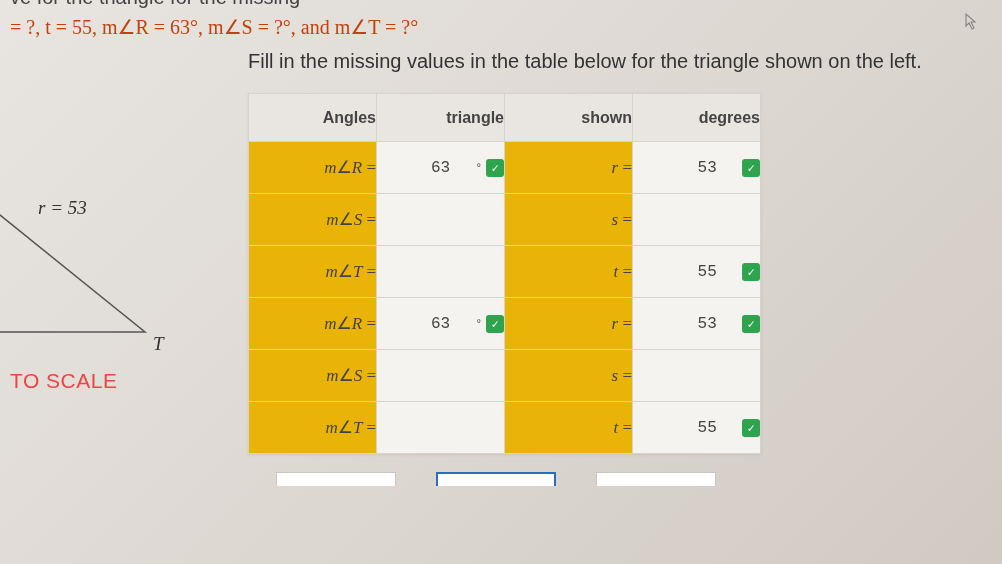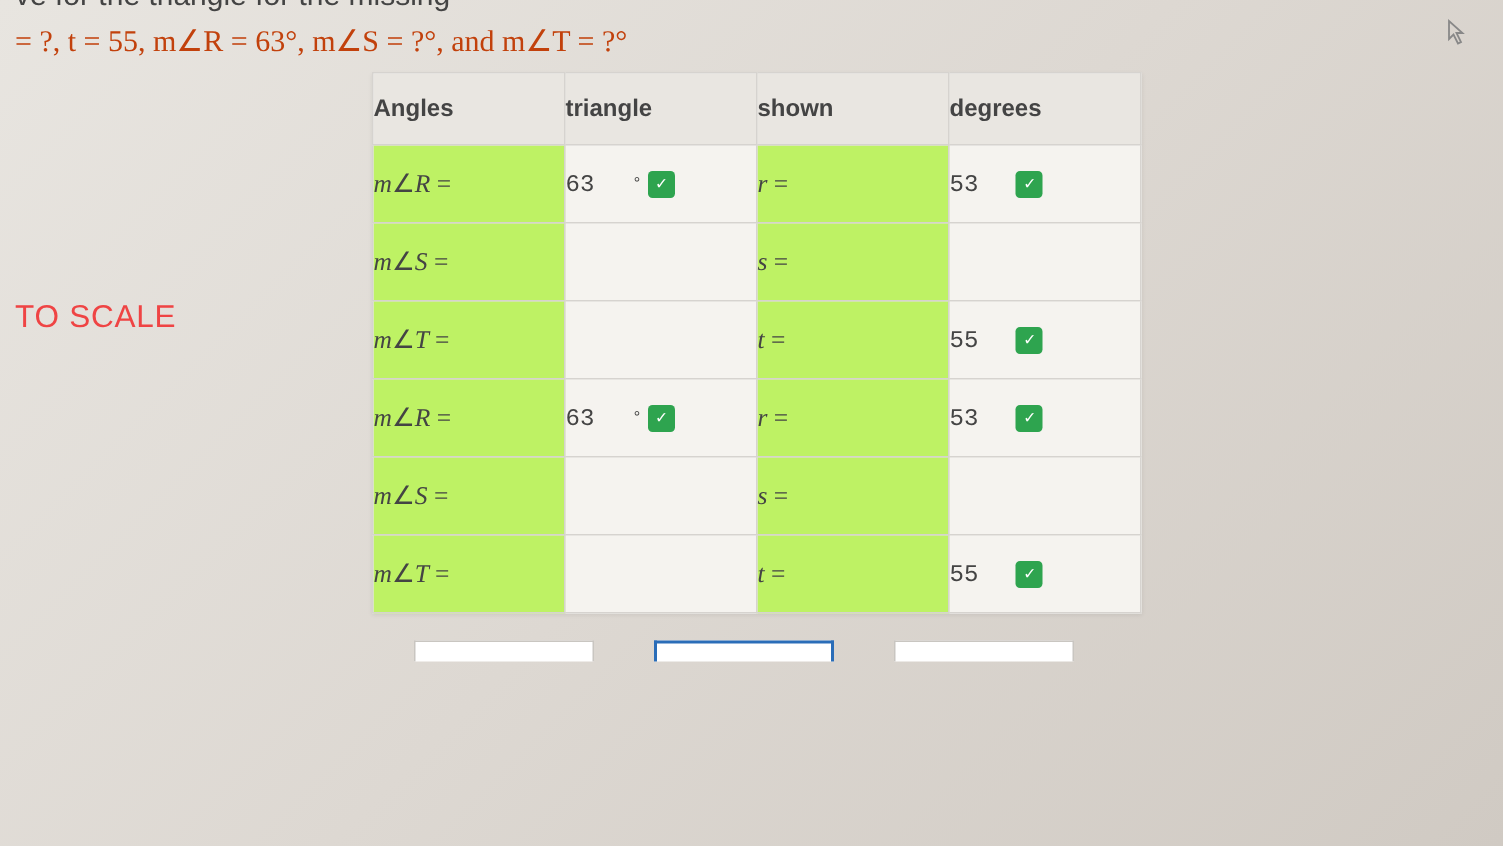--- a/index.html
+++ b/index.html
@@ -88,38 +88,38 @@
       line-height: 1.4;
       margin-bottom: 18px;
     }
     table.data {
       border-collapse: collapse;
       background: #fff;
       box-shadow: 0 1px 3px rgba(0,0,0,0.08);
     }
     table.data th, table.data td {
       border: 1px solid #d6d3cf;
-      text-align: left;
+      text-align: right;
       vertical-align: middle;
       font-size: 16px;
       color: #444;
     }
     table.data th {
       background: #e9e6e1;
       font-weight: 600;
       height: 48px;
       width: 128px;
     }
     table.data td {
       background: #f5f3ef;
       height: 52px;
       width: 128px;
     }
     table.data td.angle-cell, table.data td.side-cell {
-      background: #bef264;
+      background: #eab308;
       font-family: 'Times New Roman', serif;
       font-style: italic;
       font-size: 17px;
     }
     .angle-sym { font-style: normal; }
     .val-wrap {
       display: inline-flex;
       align-items: center;
       gap: 6px;
       font-family: Liberation Mono, monospace;
@@ -164,24 +164,33 @@
   <div class="equation-line">= ?, t = 55, m∠R = 63°, m∠S = ?°, and m∠T = ?°</div>
 
   <span class="cursor-icon">
     <svg width="20" height="22" viewBox="0 0 20 22">
         <path d="M6 2 L6 14 L9 11 L12 17 L14 16 L11 10 L15 10 Z" fill="none" stroke="#888" stroke-width="1.2"></path>
       </svg>
   </span>
 
   <div class="main-row">
     <div class="left-col">
+      <div class="triangle-wrap">
+        <span class="r-label">r = 53</span>
+        <svg class="triangle-svg" width="190" height="140">
+          <polyline points="0,0 155,125 0,125" fill="none" stroke="#555" stroke-width="1.5"></polyline>
+          <line x1="0" y1="0" x2="0" y2="125" stroke="#555" stroke-width="1.5" opacity="0.15"></line>
+        </svg>
+        <span class="t-label">T</span>
+      </div>
       <div class="scale-note">TO SCALE</div>
     </div>
 
     <div class="right-col">
+      <div class="instructions">Fill in the missing values in the table below for the triangle shown on the left.</div>
 
       <table class="data">
         <thead>
           <tr>
             <th>Angles</th>
             <th>triangle</th>
             <th>shown</th>
             <th>degrees</th>
           </tr>
         </thead>

